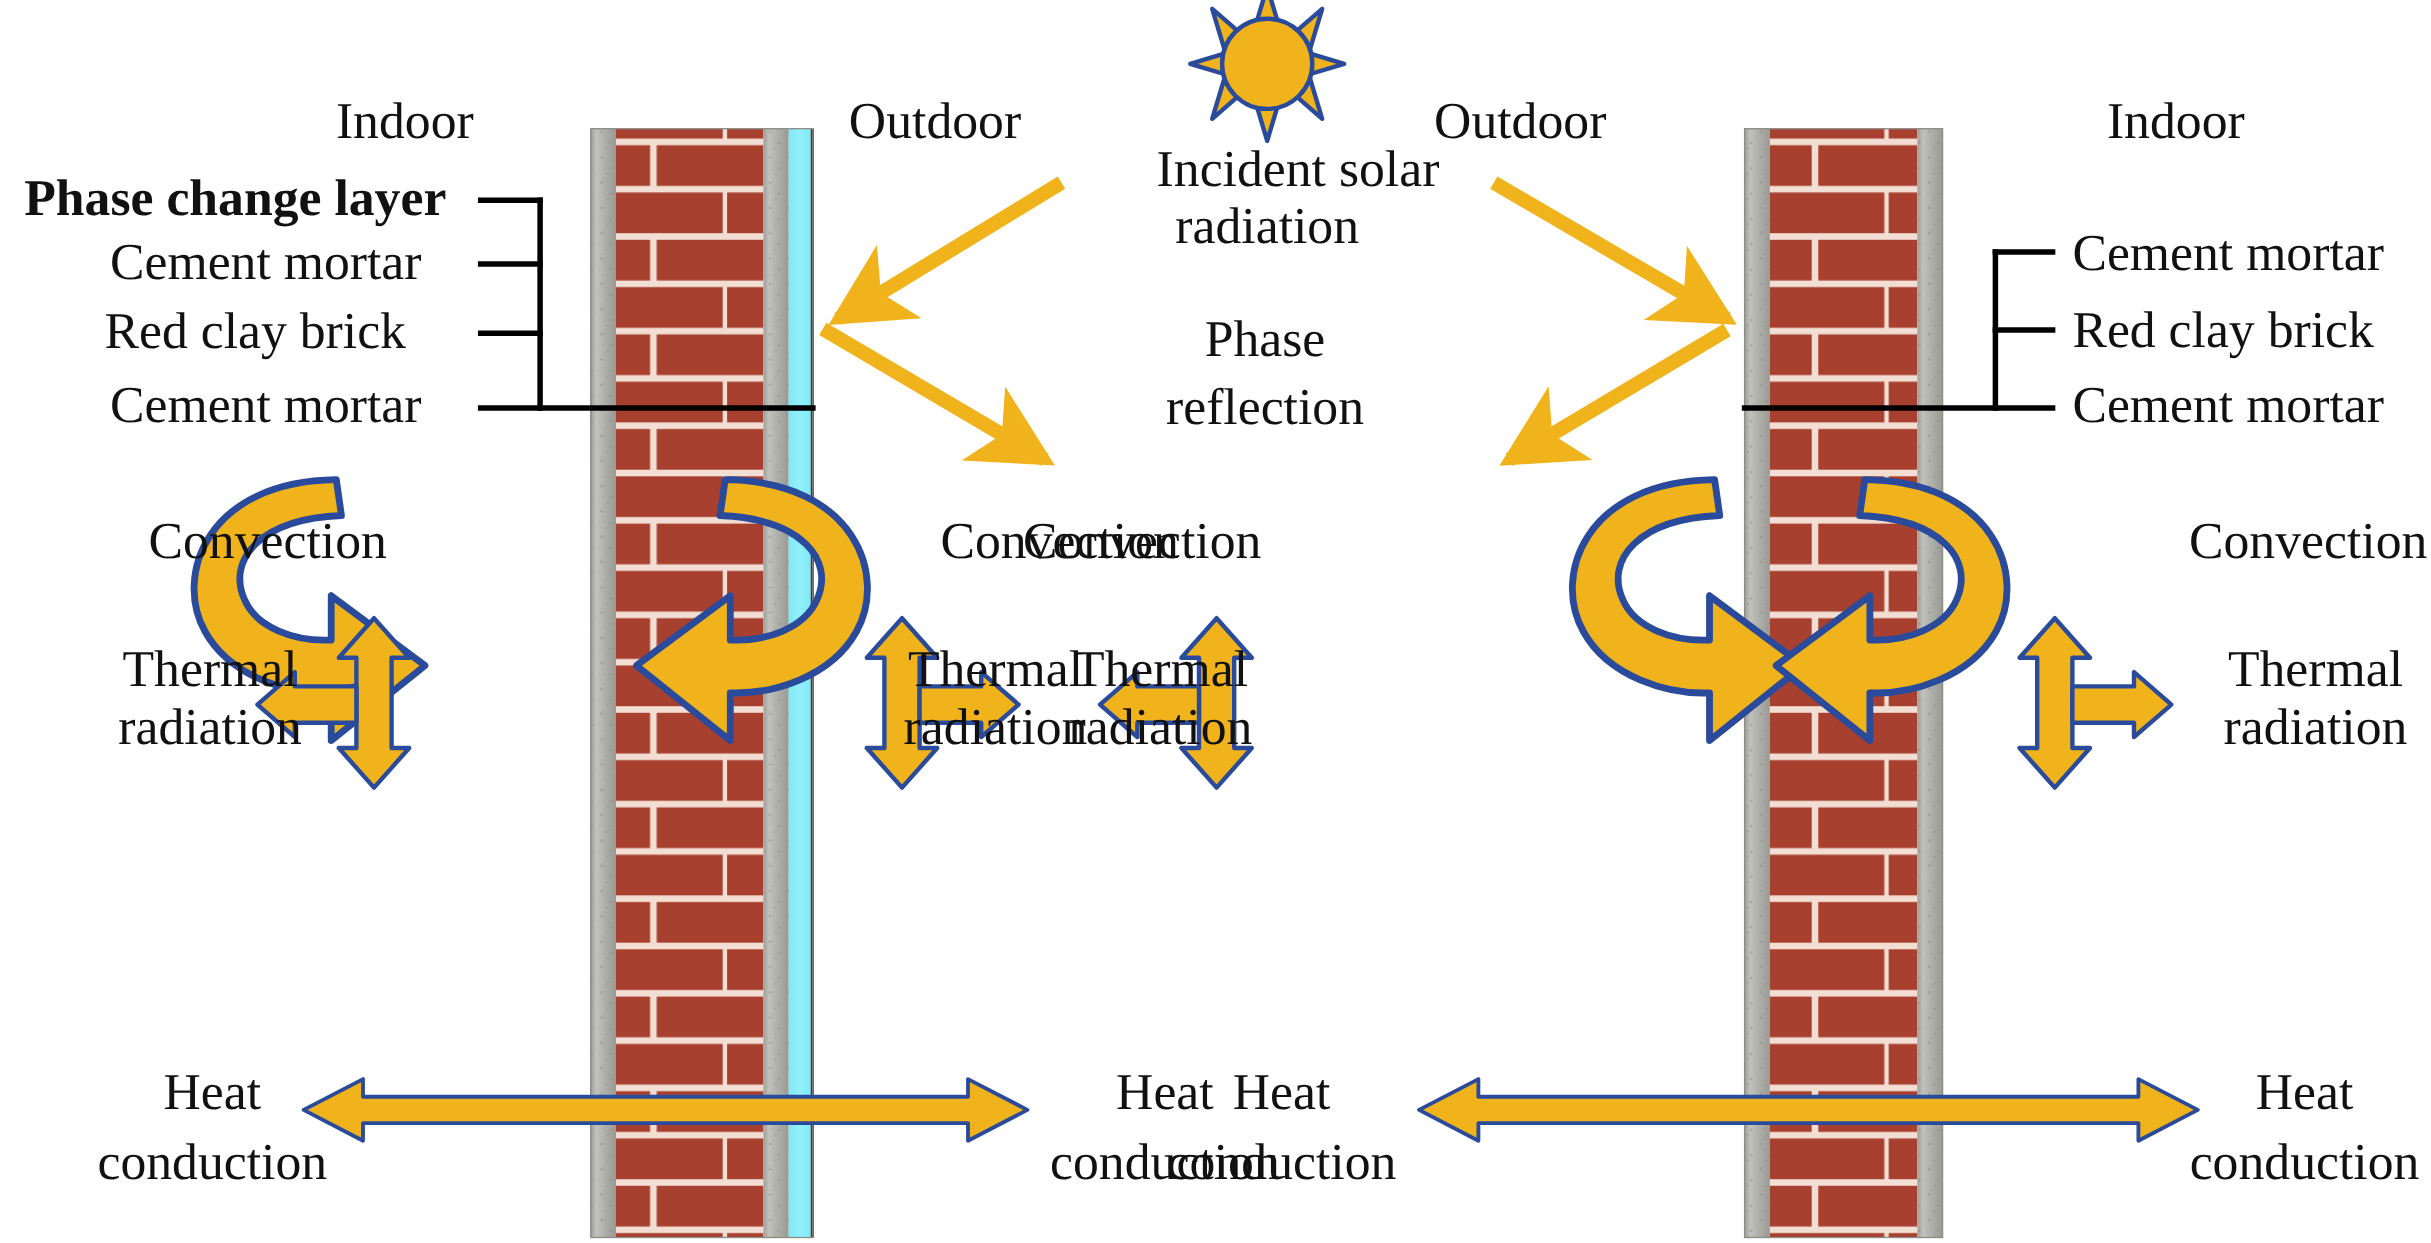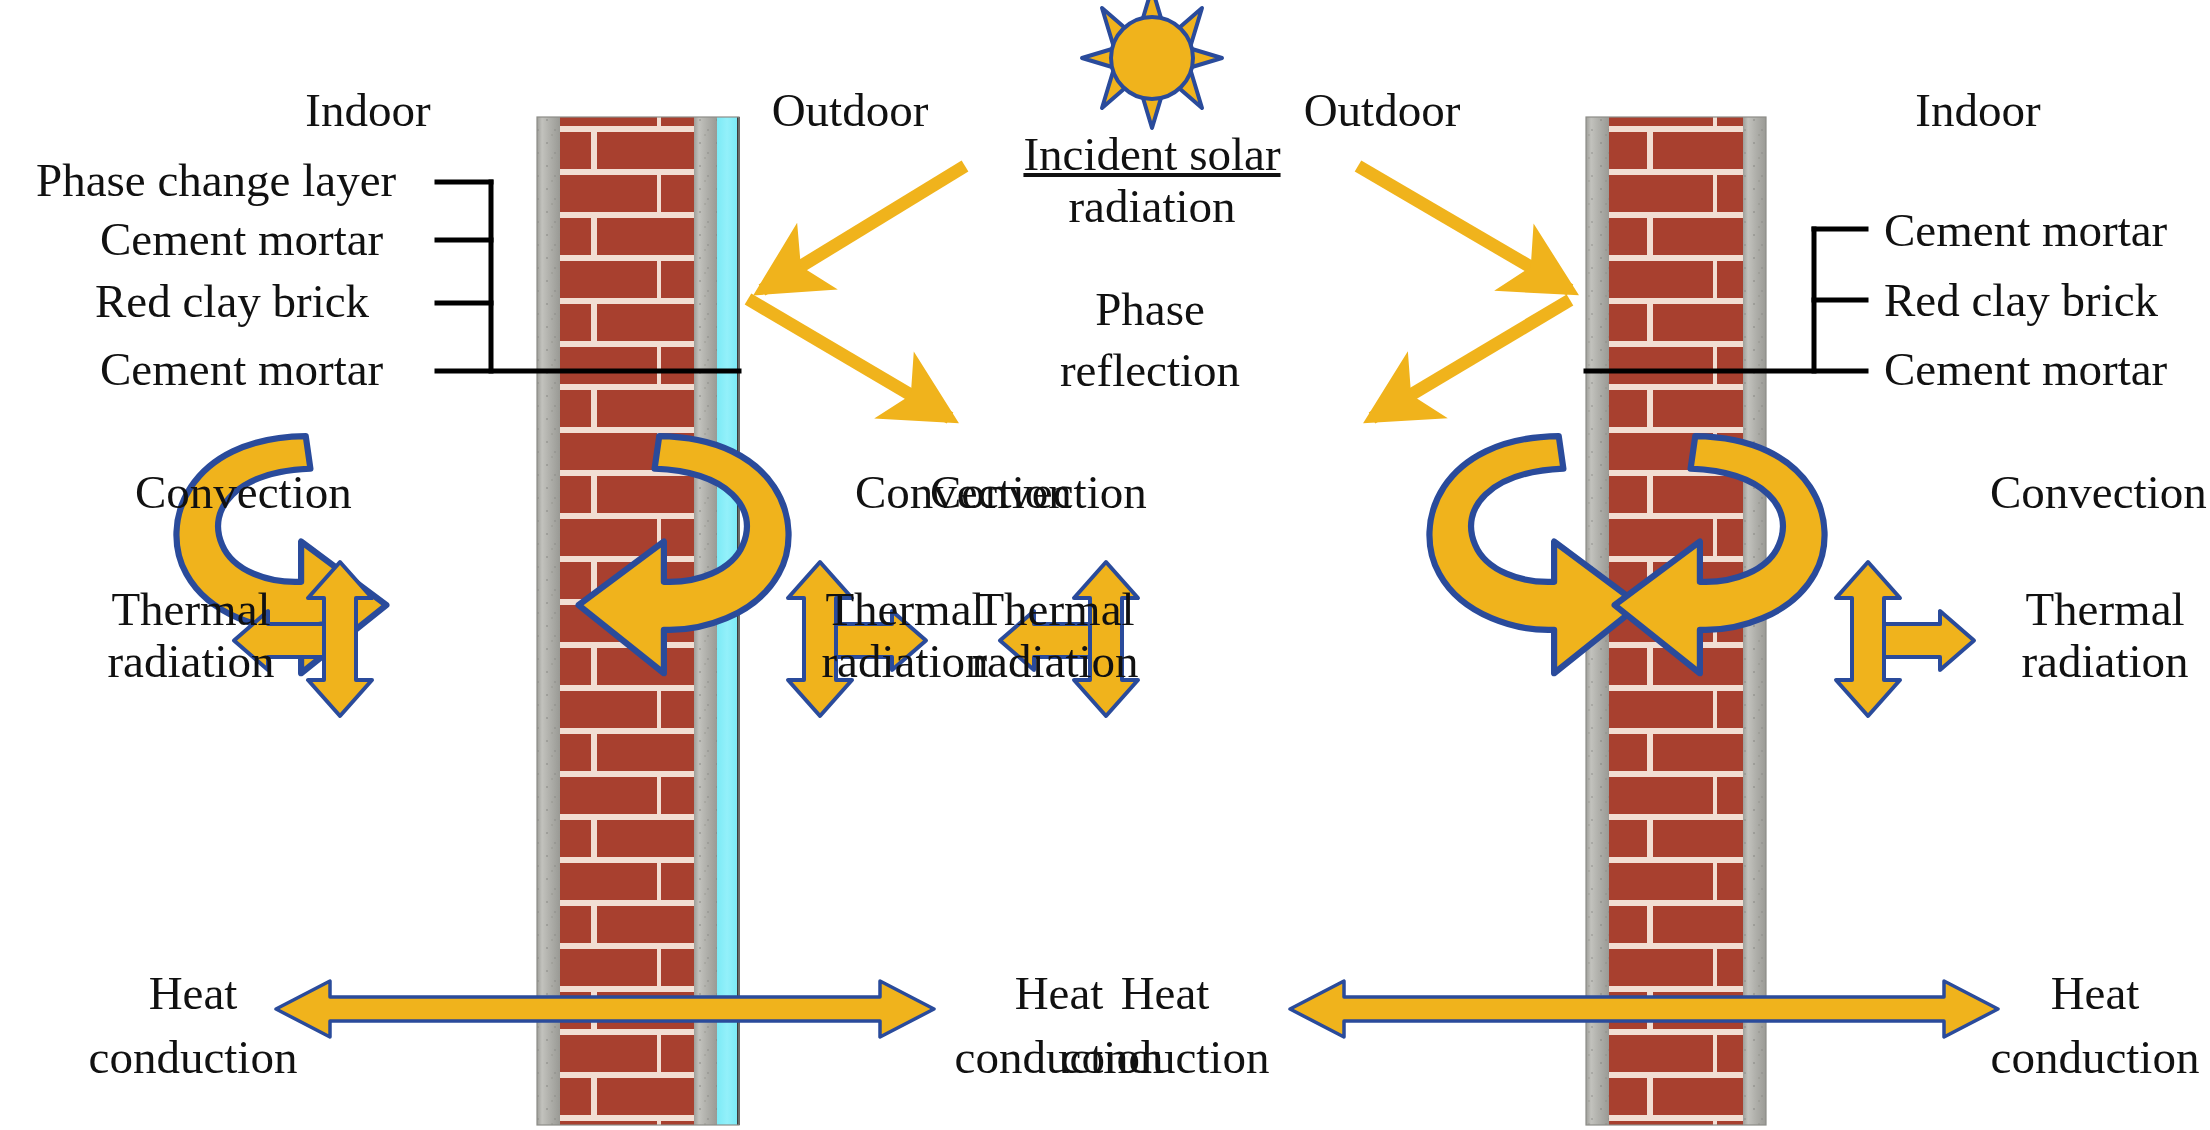--- a/index.html
+++ b/index.html
@@ -181,41 +181,41 @@
   </g>
 
   <g stroke="#f0b31c" stroke-width="13" fill="none" stroke-linecap="butt">
     <line x1="1570" y1="300" x2="1372" y2="418" marker-end="url(#goldHead)"></line>
   </g>
 </svg>
 
 <div class="lbl ctr" style="left:268px;top:84px;width:200px;">Indoor</div>
 <div class="lbl ctr" style="left:740px;top:84px;width:220px;">Outdoor</div>
 
-<div class="lbl" style="left:36px;top:154px;">Phase change layer</div>
+<div class="lbl" style="left:22px;top:154px;font-weight:bold;">Phase change layer</div>
 <div class="lbl" style="left:100px;top:213px;">Cement mortar</div>
 <div class="lbl" style="left:95px;top:275px;">Red clay brick</div>
 <div class="lbl" style="left:100px;top:343px;">Cement mortar</div>
 
 <div class="lbl" style="left:135px;top:466px;">Convection</div>
 <div class="lbl" style="left:930px;top:466px;">Convection</div>
 
 <div class="lbl ctr" style="left:76px;top:583px;width:230px;">Thermal</div>
 <div class="lbl ctr" style="left:76px;top:635px;width:230px;">radiation</div>
 
 <div class="lbl ctr" style="left:940px;top:583px;width:230px;">Thermal</div>
 <div class="lbl ctr" style="left:940px;top:635px;width:230px;">radiation</div>
 
 <div class="lbl ctr" style="left:78px;top:967px;width:230px;">Heat</div>
 <div class="lbl ctr" style="left:78px;top:1031px;width:230px;">conduction</div>
 
 <div class="lbl ctr" style="left:944px;top:967px;width:230px;">Heat</div>
 <div class="lbl ctr" style="left:944px;top:1031px;width:230px;">conduction</div>
 
-<div class="lbl ctr" style="left:952px;top:128px;width:400px;text-decoration:underline;">Incident solar</div>
+<div class="lbl ctr" style="left:980px;top:128px;width:400px;">Incident solar</div>
 <div class="lbl ctr" style="left:952px;top:180px;width:400px;">radiation</div>
 
 <div class="lbl ctr" style="left:1000px;top:283px;width:300px;">Phase</div>
 <div class="lbl ctr" style="left:1000px;top:344px;width:300px;">reflection</div>
 
 <div class="lbl ctr" style="left:1272px;top:84px;width:220px;">Outdoor</div>
 <div class="lbl ctr" style="left:1878px;top:84px;width:200px;">Indoor</div>
 
 <div class="lbl" style="left:1884px;top:204px;">Cement mortar</div>
 <div class="lbl" style="left:1884px;top:274px;">Red clay brick</div>

